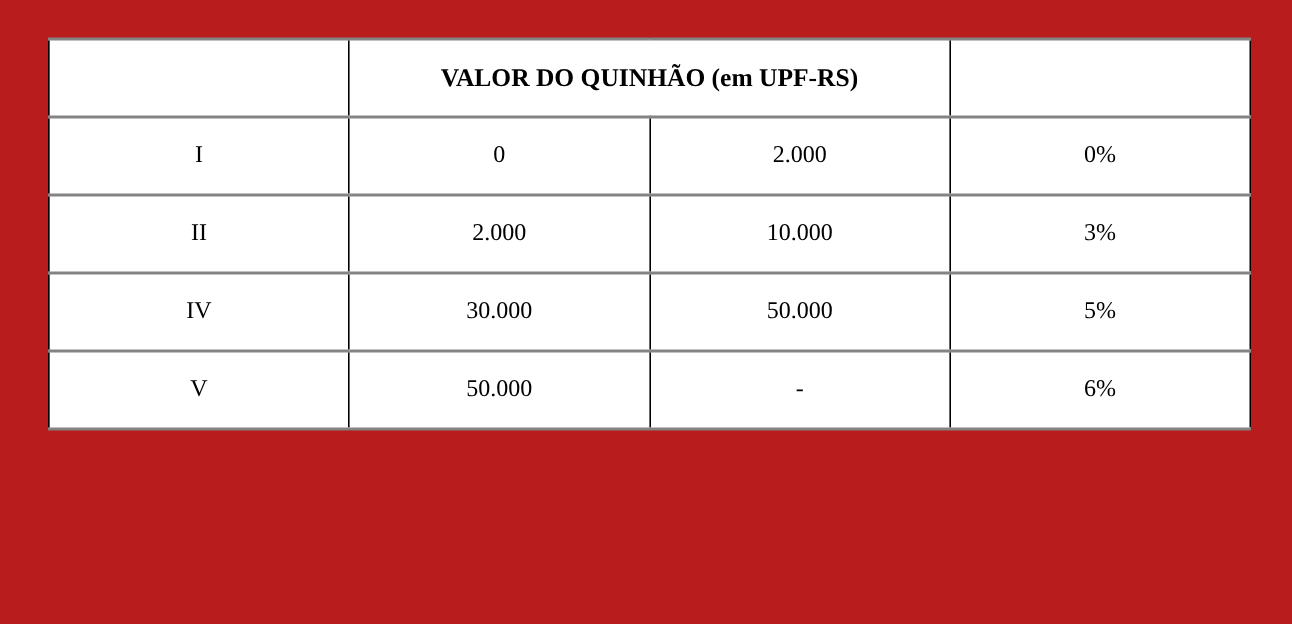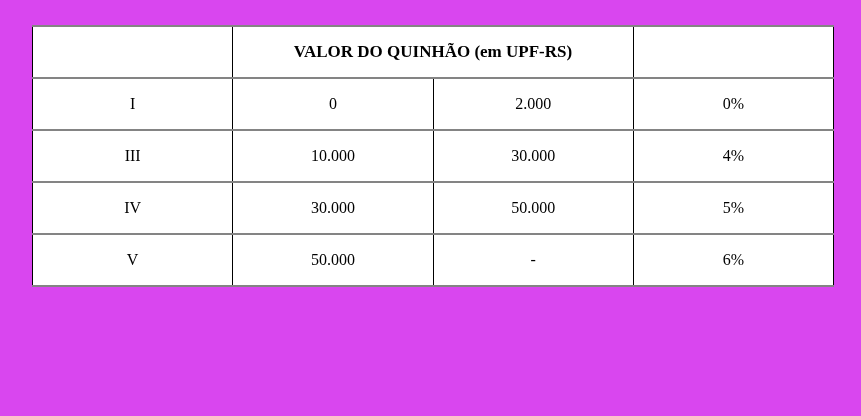--- a/index.html
+++ b/index.html
@@ -4,21 +4,21 @@
 <style>
   html, body {
     margin: 0;
     padding: 0;
     background: #ffffff;
   }
   .page {
     position: relative;
     width: 861px;
     height: 416px;
-    background: #d946ef;
+    background: #b91c1c;
     font-family: "Liberation Serif", serif;
     color: #000000;
     overflow: hidden;
   }
   table.quota-table {
     position: absolute;
     left: 32px;
     top: 25px;
     width: 802px;
     border-collapse: collapse;
@@ -63,24 +63,24 @@
         <th colspan="2">VALOR DO QUINHÃO (em UPF-RS)</th>
         <th></th>
       </tr>
       <tr>
         <td>I</td>
         <td>0</td>
         <td>2.000</td>
         <td>0%</td>
       </tr>
       <tr>
-        <td>III</td>
+        <td>II</td>
+        <td>2.000</td>
         <td>10.000</td>
-        <td>30.000</td>
-        <td>4%</td>
+        <td>3%</td>
       </tr>
       <tr>
         <td>IV</td>
         <td>30.000</td>
         <td>50.000</td>
         <td>5%</td>
       </tr>
       <tr>
         <td>V</td>
         <td>50.000</td>

